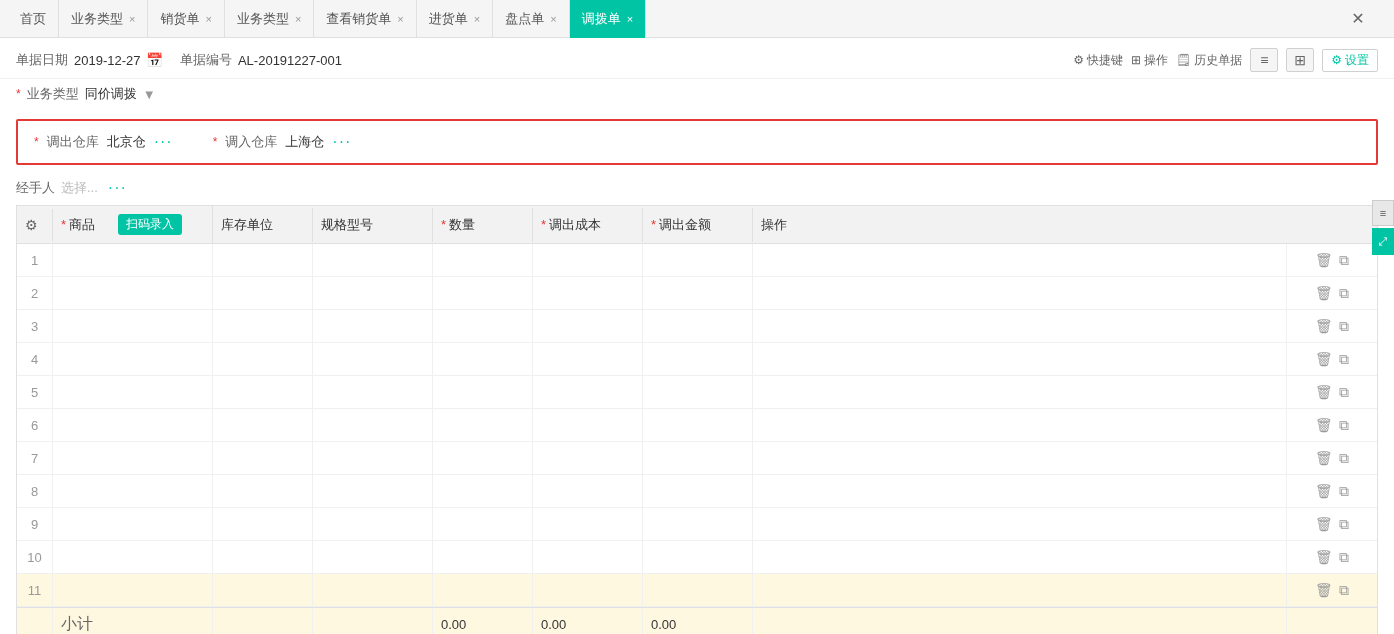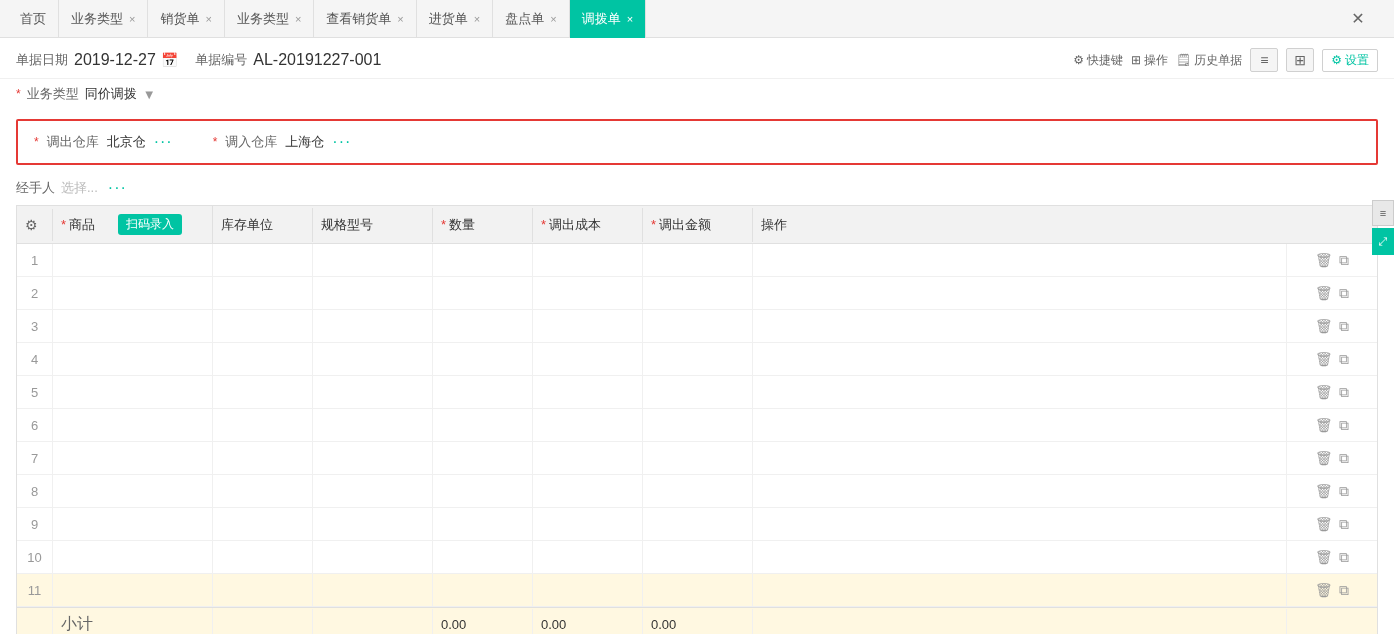--- a/index.html
+++ b/index.html
@@ -61,21 +61,21 @@
       display: flex;
       align-items: flex-start;
       gap: 16px;
     }
     .field-group {
       display: flex;
       align-items: center;
       gap: 6px;
     }
     .field-label { color: #666; font-size: 13px; }
-    .field-value { color: #333; font-size: 16px; }
+    .field-value { color: #333; font-size: 13px; }
     .calendar-icon {
       color: #00c4a3;
       cursor: pointer;
       font-size: 14px;
     }
     .header-right {
       margin-left: auto;
       display: flex;
       align-items: center;
       gap: 8px;

